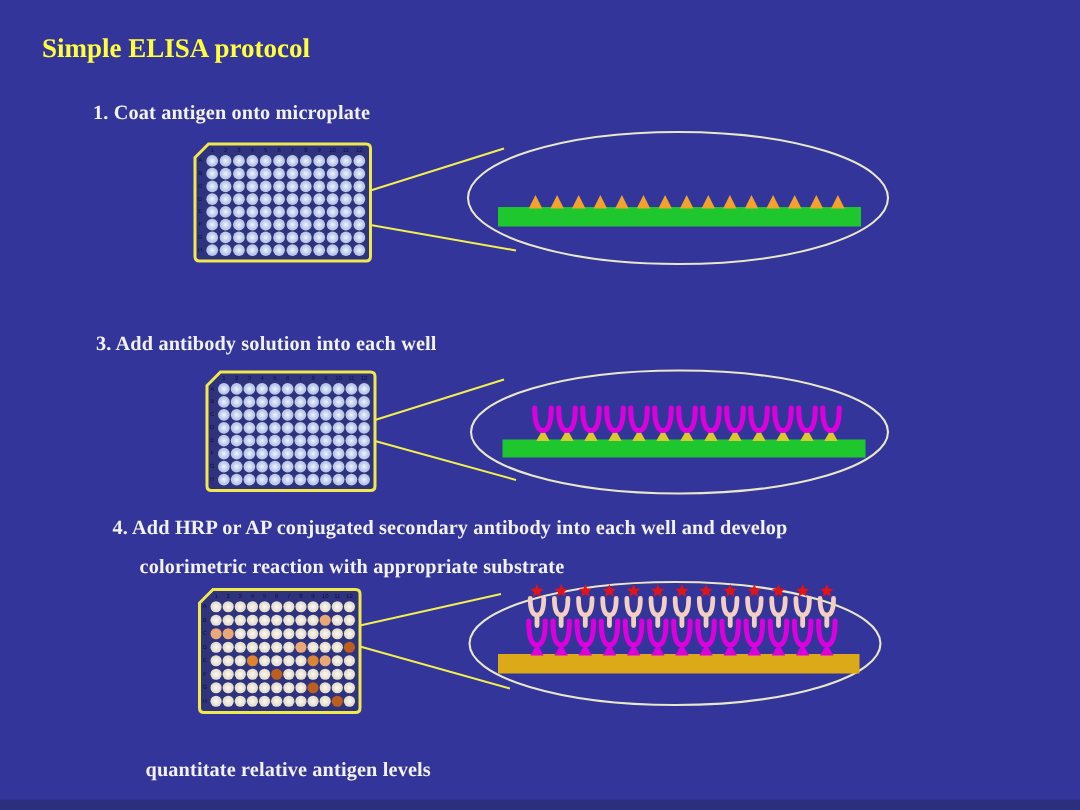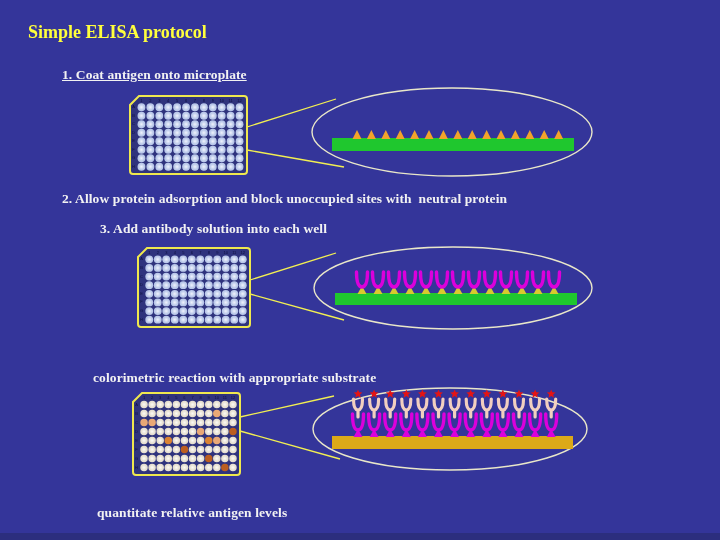--- a/index.html
+++ b/index.html
@@ -10,43 +10,43 @@
   }
   .slide{position:absolute;left:0;top:0;width:720px;height:468px;}
   .title{
     position:absolute;left:28px;top:22px;
     font-size:18px;font-weight:bold;color:#FFFF3C;white-space:pre;
   }
   .step{
     position:absolute;color:#F2F2F2;font-size:13.5px;font-weight:bold;
     white-space:pre;letter-spacing:0.1px;
   }
-  #s1{left:62px;top:67px;text-decoration:underline;}
+  #s1{left:62px;top:67px;}
   #s2{left:62px;top:191px;}
-  #s3{left:64px;top:221px;margin-left:36px;}
+  #s3{left:64px;top:221px;}
   #s4a{left:75px;top:344px;}
   #s4b{left:93px;top:370px;}
   #s5a{left:79px;top:487px;}
   #s5b{left:97px;top:505px;text-align:center;}
   .diagram-svg{position:absolute;left:0;top:0;}
   .bottom-strip{
     position:absolute;left:0;top:533px;width:720px;height:7px;
     background:#2C2E7E;
   }
 </style>
 </head>
 <body style="background: rgb(52, 53, 154);">
 
 <div class="slide">
 
   <div class="title">Simple ELISA protocol</div>
 
   <div class="step" id="s1">1. Coat antigen onto microplate</div>
-  <div class="step" id="s2">2. Allow protein adsorption and block unoccupied sites with  neutral protein</div>
   <div class="step" id="s3">3. Add antibody solution into each well</div>
+  <div class="step" id="s4a">4. Add HRP or AP conjugated secondary antibody into each well and develop</div>
   <div class="step" id="s4b">colorimetric reaction with appropriate substrate</div>
   <div class="step" id="s5b">quantitate relative antigen levels</div>
 
   <svg class="diagram-svg" width="720" height="540" viewBox="0 0 720 540">
       <defs>
         <radialGradient id="wellBlue">
           <stop offset="0%" stop-color="#F0F4FD"></stop>
           <stop offset="75%" stop-color="#B9C7E9"></stop>
           <stop offset="100%" stop-color="#B9C7E9"></stop>
         </radialGradient>

